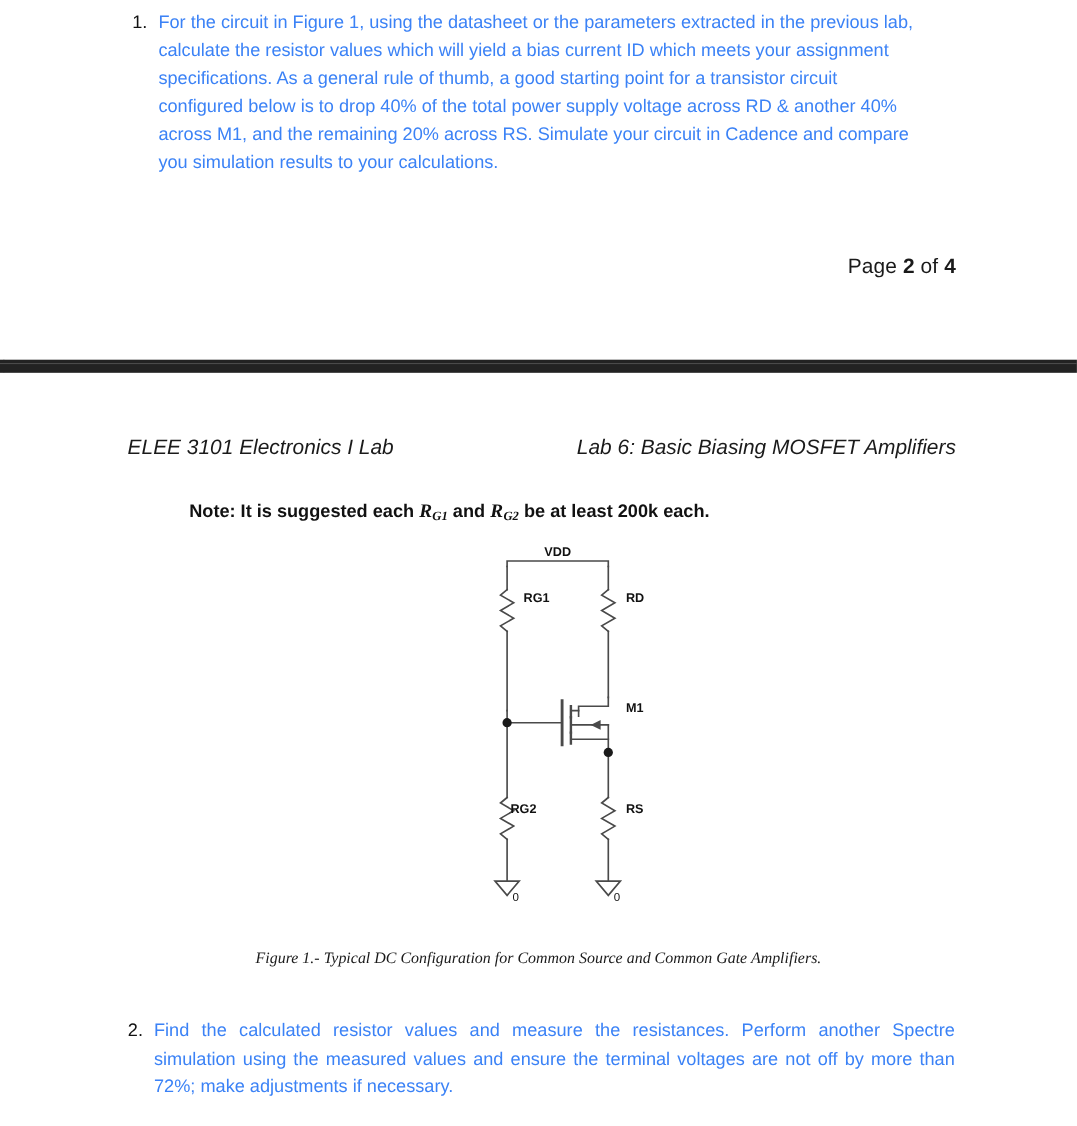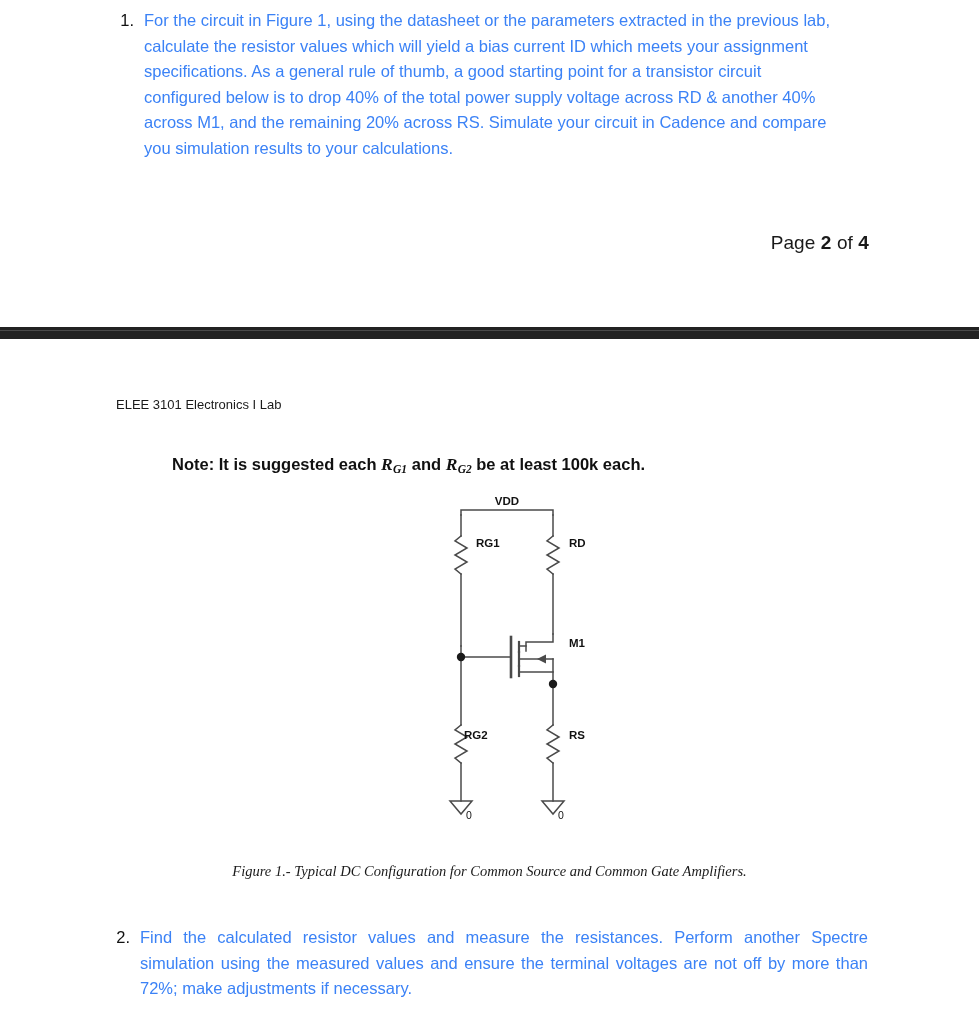--- a/index.html
+++ b/index.html
@@ -100,22 +100,23 @@
     background: #ffffff;
   }
 
   .doc-header {
     position: absolute;
     left: 116px;
     top: 58px;
     width: 753px;
     display: flex;
     justify-content: space-between;
-    font-size: 13px;
+    font-size: 19px;
     color: #1a1a1a;
+    font-style: italic;
   }
 
   .note-line {
     position: absolute;
     left: 172px;
     top: 115px;
     font-size: 16.5px;
     font-weight: bold;
     color: #111;
     white-space: nowrap;
@@ -185,28 +186,29 @@
 
 </div>
 
 <div class="page-gap"></div>
 <div class="page-gap-hilite"></div>
 
 <div class="page-two">
 
   <div class="doc-header">
     <span>ELEE 3101 Electronics I Lab</span>
+    <span>Lab 6: Basic Biasing MOSFET Amplifiers</span>
   </div>
 
   <div class="note-line">
     <span>Note: It is suggested each</span>
     <span class="mathvar"><span>R</span><sub>G1</sub></span>
     <span>and</span>
     <span class="mathvar"><span>R</span><sub>G2</sub></span>
-    <span>be at least 100k each.</span>
+    <span>be at least 200k each.</span>
   </div>
 
   <svg id="circuit-figure" viewBox="0 0 260 350">
     <g stroke="#4a4a4a" stroke-width="1.5" fill="none" stroke-linecap="square">
 
       <path d="M81 21 L81 16 L173 16 L173 21"></path>
 
       <path d="M81 21 L81 42"></path>
 
       <path d="M81 42 L75 47 L87 54 L75 61 L87 68 L75 75 L81 80"></path>

